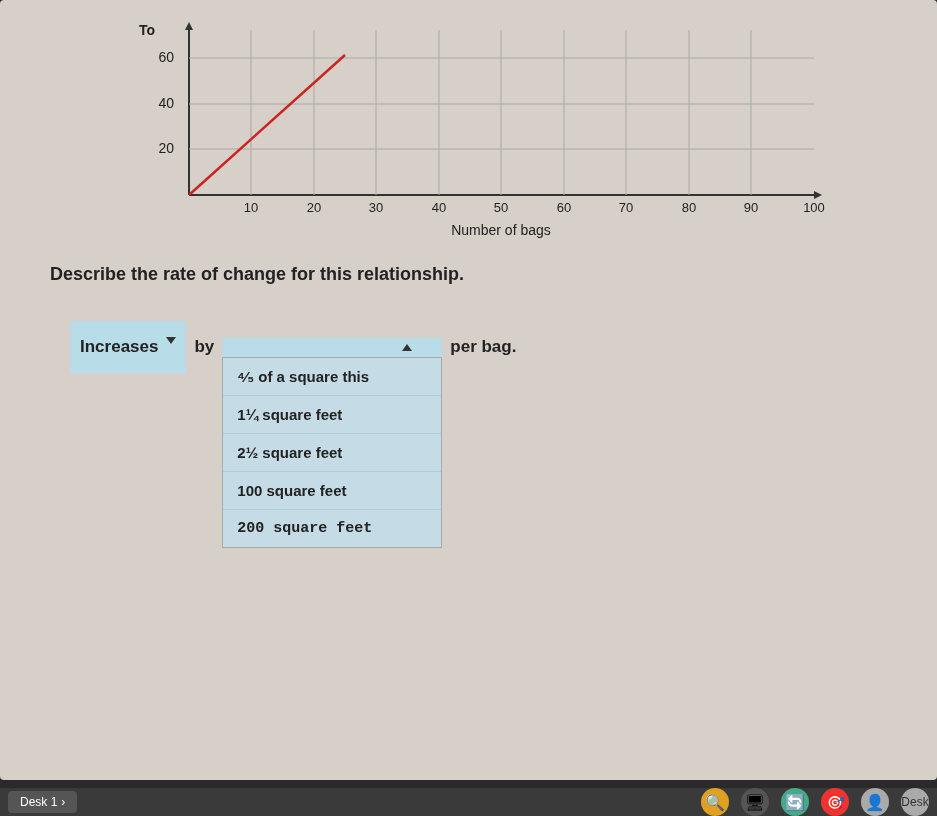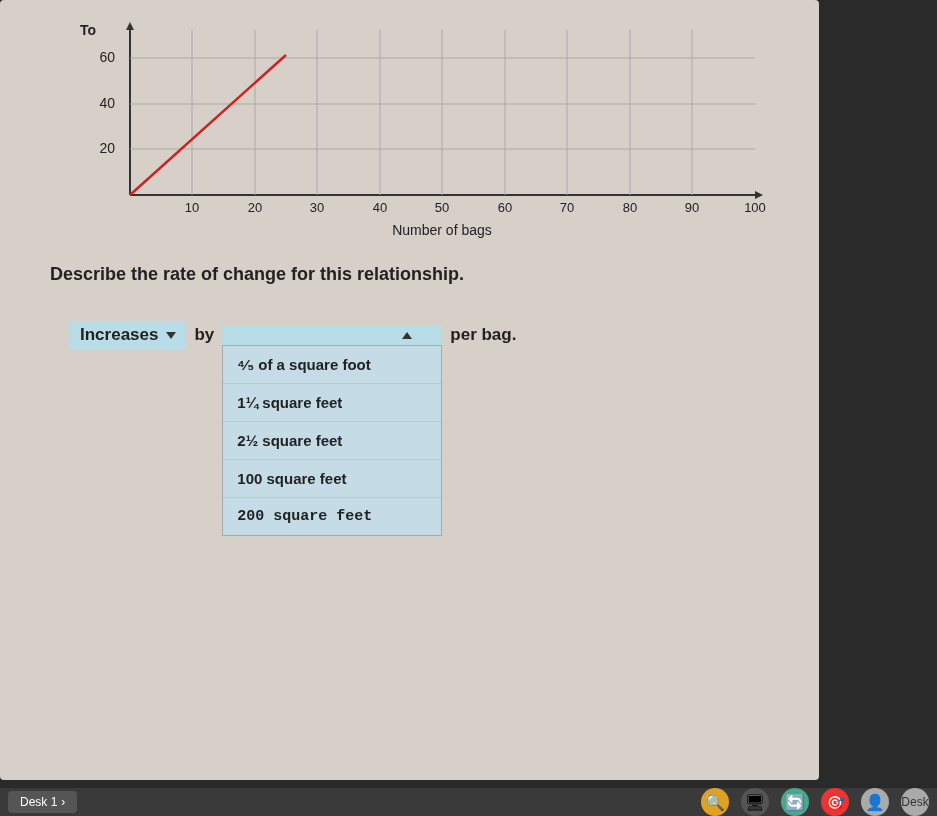--- a/index.html
+++ b/index.html
@@ -9,21 +9,21 @@
       height: 816px;
       background: #2a2a2a;
       font-family: Arial, sans-serif;
       overflow: hidden;
       position: relative;
     }
 
     .screen {
       position: absolute;
       top: 0; left: 0;
-      width: 819px;
+      width: 937px;
       height: 780px;
       background: #d6d0c8;
       border-radius: 4px;
     }
 
     .taskbar {
       position: absolute;
       bottom: 0; left: 0;
       width: 937px;
       height: 28px;
@@ -98,27 +98,27 @@
       font-size: 17px;
       font-weight: bold;
       color: #222;
       margin-left: 20px;
       position: relative;
     }
 
     .dropdown-increases {
       background: #b8dce8;
       border: none;
-      padding: 4px 10px;
+      padding: 16px 10px;
       font-size: 17px;
       font-weight: bold;
       color: #222;
       cursor: pointer;
       display: inline-flex;
-      align-items: center;
+      align-items: flex-start;
       gap: 4px;
     }
 
     .dropdown-amount {
       position: relative;
     }
 
     .dropdown-amount-btn {
       background: #b8dce8;
       border: none;
@@ -249,21 +249,21 @@
         </button>
 
         <span>by</span>
 
         <div class="dropdown-amount">
           <button class="dropdown-amount-btn">
             <span></span>
             <span class="chevron-up"></span>
           </button>
           <div class="dropdown-list">
-            <div class="dropdown-list-item">⁴⁄₅ of a square foot</div>
+            <div class="dropdown-list-item">⁴⁄₅ of a square this</div>
             <div class="dropdown-list-item">1¼ square feet</div>
             <div class="dropdown-list-item">2½ square feet</div>
             <div class="dropdown-list-item">100 square feet</div>
             <div class="dropdown-list-item">200 square feet</div>
           </div>
         </div>
 
         <span class="per-bag-text">per bag.</span>
       </div>
     </div>

